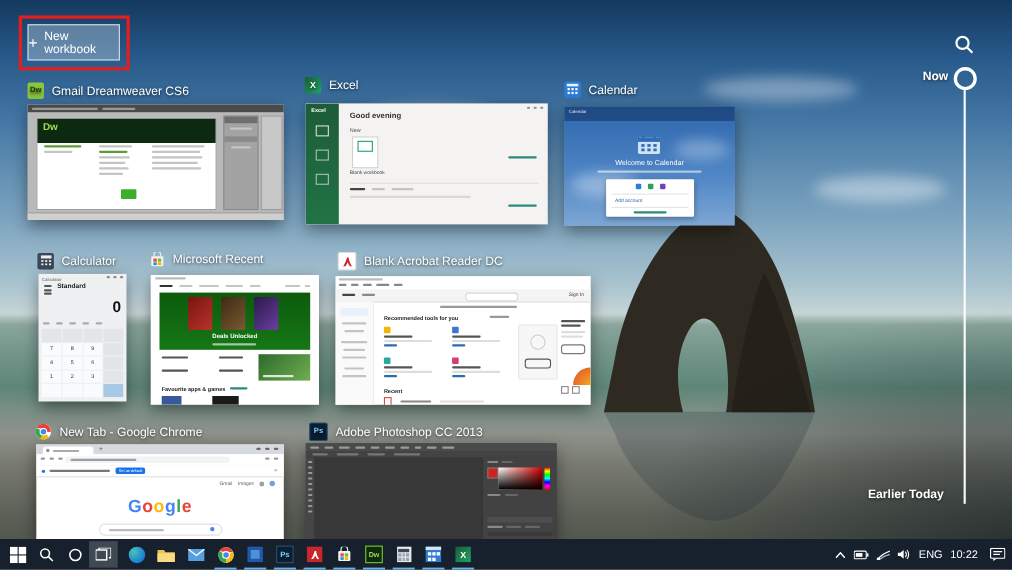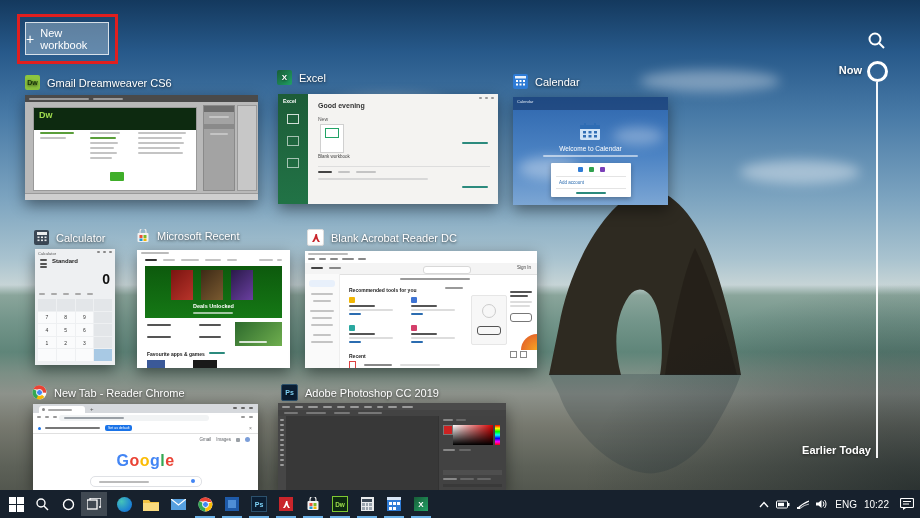--- a/index.html
+++ b/index.html
@@ -62,21 +62,21 @@
 </div>
 <div class="hlbox" style="left:17px;top:14px;width:95px;height:44px"></div>
 
 <svg class="abs" style="left:866px;top:30px" width="21" height="21" viewBox="0 0 21 21">
   <circle cx="9" cy="9" r="5.5" fill="none" stroke="#fff" stroke-width="2"></circle>
   <line x1="13" y1="13" x2="18" y2="18" stroke="#fff" stroke-width="2"></line>
 </svg>
 <div class="tl-label" style="right:58px;top:64px">Now</div>
 <div class="abs" style="left:867px;top:61px;width:15px;height:15px;border:3px solid #fff;border-radius:50%"></div>
 <div class="abs" style="left:876px;top:82px;width:2px;height:376px;background:#fff;opacity:.95"></div>
-<div class="tl-label" style="right:49px;top:444px">Earlier Today</div>
+<div class="tl-label" style="right:62px;top:444px">Earlier Today</div>
 
 <div class="ttl" style="left:25px;top:75px">
   <span class="ic14" style="background:#8cc63f;color:#173409;font-size:7px">Dw</span>
   <span>Gmail Dreamweaver CS6</span>
 </div>
 <div class="ttl" style="left:277px;top:70px">
   <span class="ic14" style="background:linear-gradient(135deg,#185c37,#21a366);color:#fff;font-size:8px">X</span>
   <span>Excel</span>
 </div>
 <div class="ttl" style="left:513px;top:74px">
@@ -424,25 +424,25 @@
   <span class="ic14" style="background:transparent">
     <svg width="15" height="15" viewBox="0 0 15 15">
       <circle cx="7.5" cy="7.5" r="7" fill="#fff"></circle>
       <path d="M7.5,7.5 L7.5,0.5 A7,7 0 0 1 13.9,9.5 Z" fill="#ea4335" transform="rotate(-15 7.5 7.5)"></path>
       <path d="M7.5,7.5 L1.4,4 A7,7 0 0 0 7.5,14.5 Z" fill="#34a853"></path>
       <path d="M7.5,7.5 L13.9,9.5 A7,7 0 0 1 7.5,14.5 Z" fill="#fbbc05" transform="rotate(25 7.5 7.5)"></path>
       <path d="M1.2,3.9 A7,7 0 0 1 13.8,5 L7.5,5 Z" fill="#ea4335"></path>
       <circle cx="7.5" cy="7.5" r="3" fill="#4285f4" stroke="#fff" stroke-width="1"></circle>
     </svg>
   </span>
-  <span>New Tab - Reader Chrome</span>
+  <span>New Tab - Google Chrome</span>
 </div>
 <div class="ttl" style="left:281px;top:384px">
   <span class="ic14" style="background:#0b1e33;border:1px solid #2c516d;color:#7fd3f7;font-size:7px">Ps</span>
-  <span>Adobe Photoshop CC 2019</span>
+  <span>Adobe Photoshop CC 2013</span>
 </div>
 
 <div class="thumb" style="left:33px;top:404px;width:225px;height:86px;background:#fff">
   <div class="abs" style="left:0;top:0;right:0;height:9px;background:#d6d9dd">
     <div style="position:absolute;left:6px;top:2px;width:46px;height:7px;background:#fff;border-radius:3px 3px 0 0">
       <div style="position:absolute;left:3px;top:2px;width:3px;height:3px;border-radius:50%;background:#888"></div>
       <div class="b" style="position:absolute;left:9px;top:2.5px;width:24px;background:#aaa"></div>
     </div>
     <div style="position:absolute;left:57px;top:3px;width:5px;height:5px;color:#555;font-size:6px;line-height:5px">+</div>
     <div style="position:absolute;right:5px;top:3px;display:flex;gap:4px">

